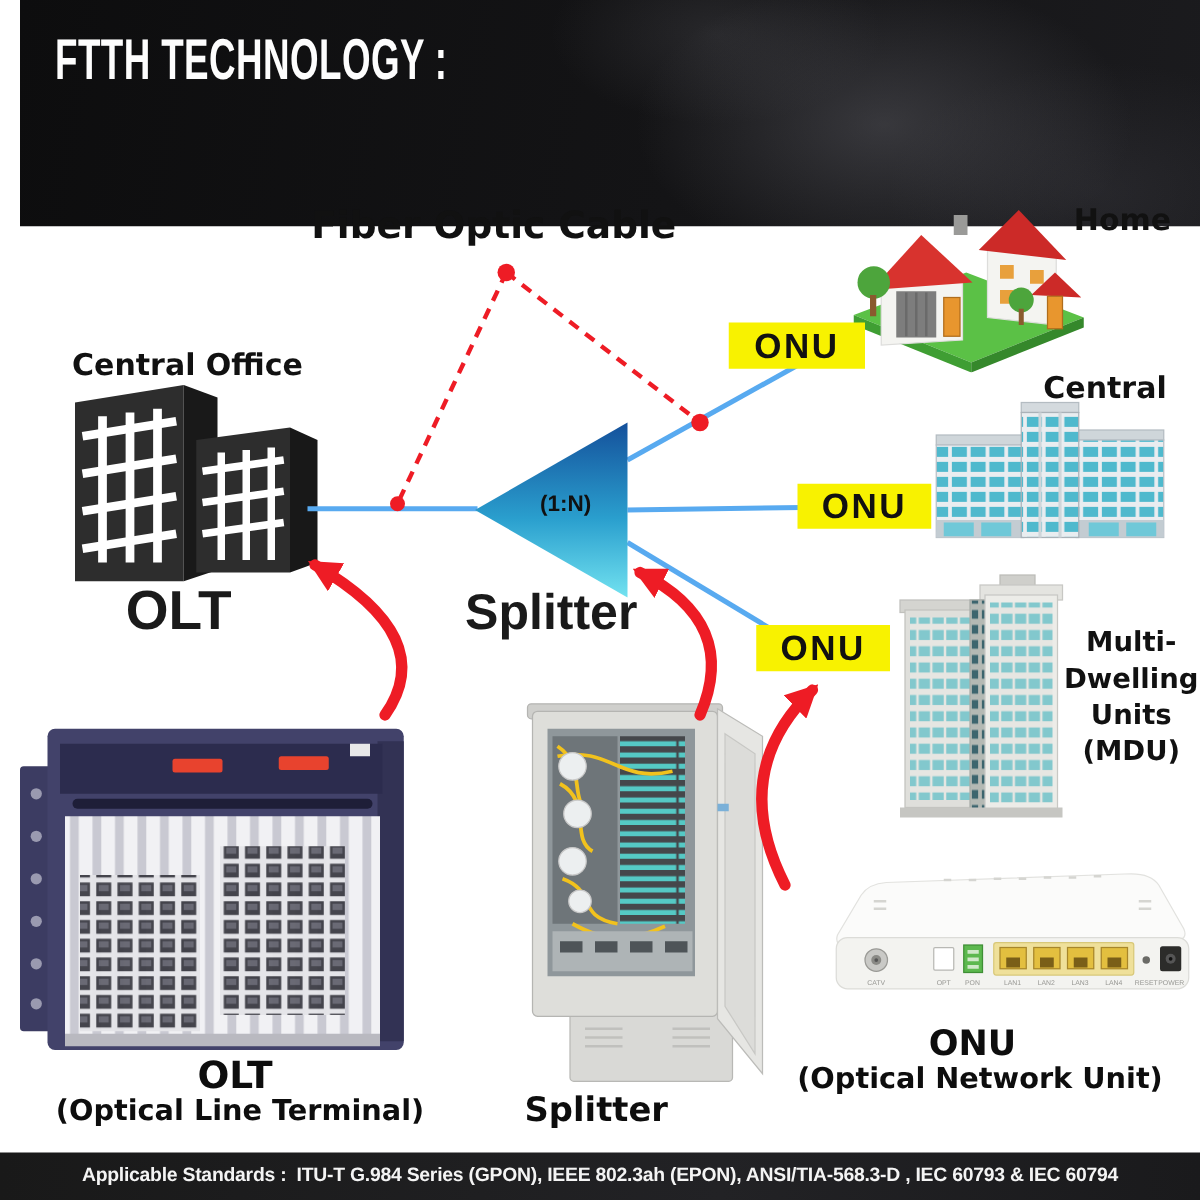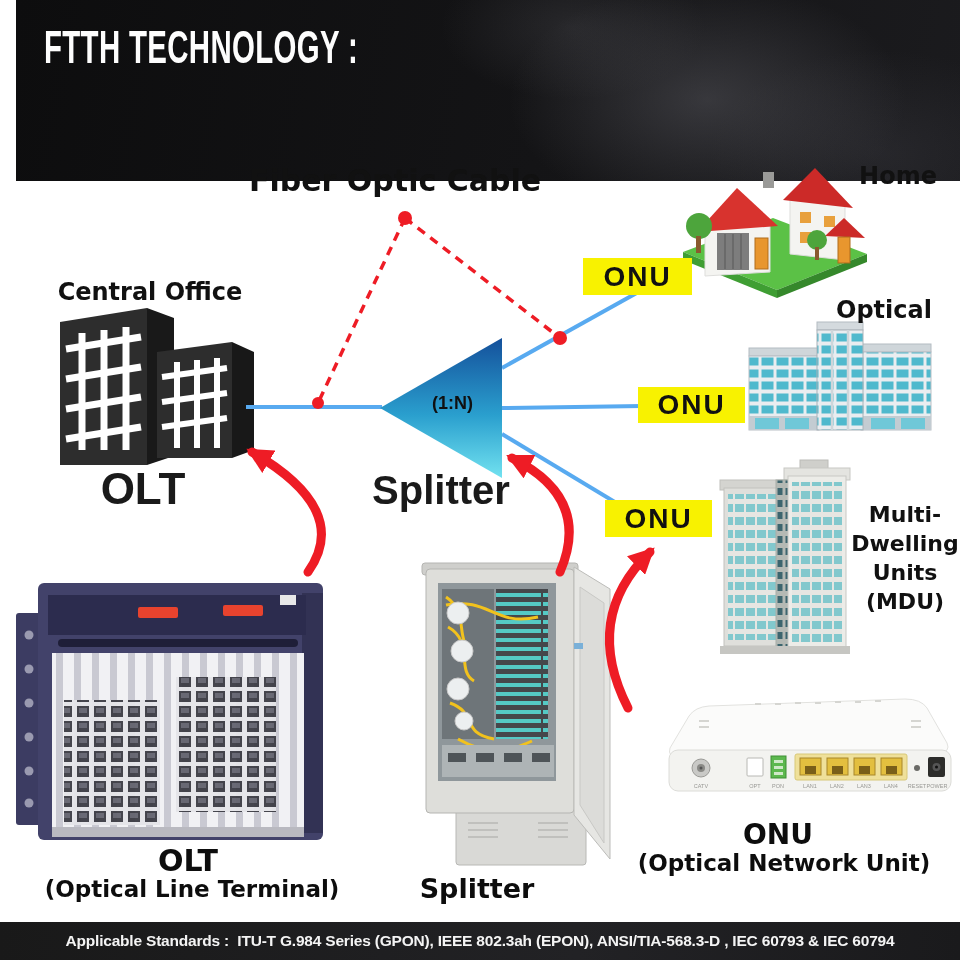--- a/index.html
+++ b/index.html
@@ -340,21 +340,21 @@
 <div class="abs hand co-label">Central Office</div>
 <div class="abs sans-big olt-diagram-label">OLT</div>
 <div class="abs ratio-label">(1:N)</div>
 <div class="abs sans-big splitter-diagram-label">Splitter</div>
 
 <div class="abs onu-tag onu-tag-1">ONU</div>
 <div class="abs onu-tag onu-tag-2">ONU</div>
 <div class="abs onu-tag onu-tag-3">ONU</div>
 
 <div class="abs hand home-label">Home</div>
-<div class="abs hand office-label">Optical</div>
+<div class="abs hand office-label">Central</div>
 <div class="abs hand mdu-label">
   <div>Multi-</div>
   <div>Dwelling</div>
   <div>Units</div>
   <div>(MDU)</div>
 </div>
 
 <div class="abs caption olt-cap-1">OLT</div>
 <div class="abs caption olt-cap-2">(Optical Line Terminal)</div>
 <div class="abs caption spl-cap">Splitter</div>

